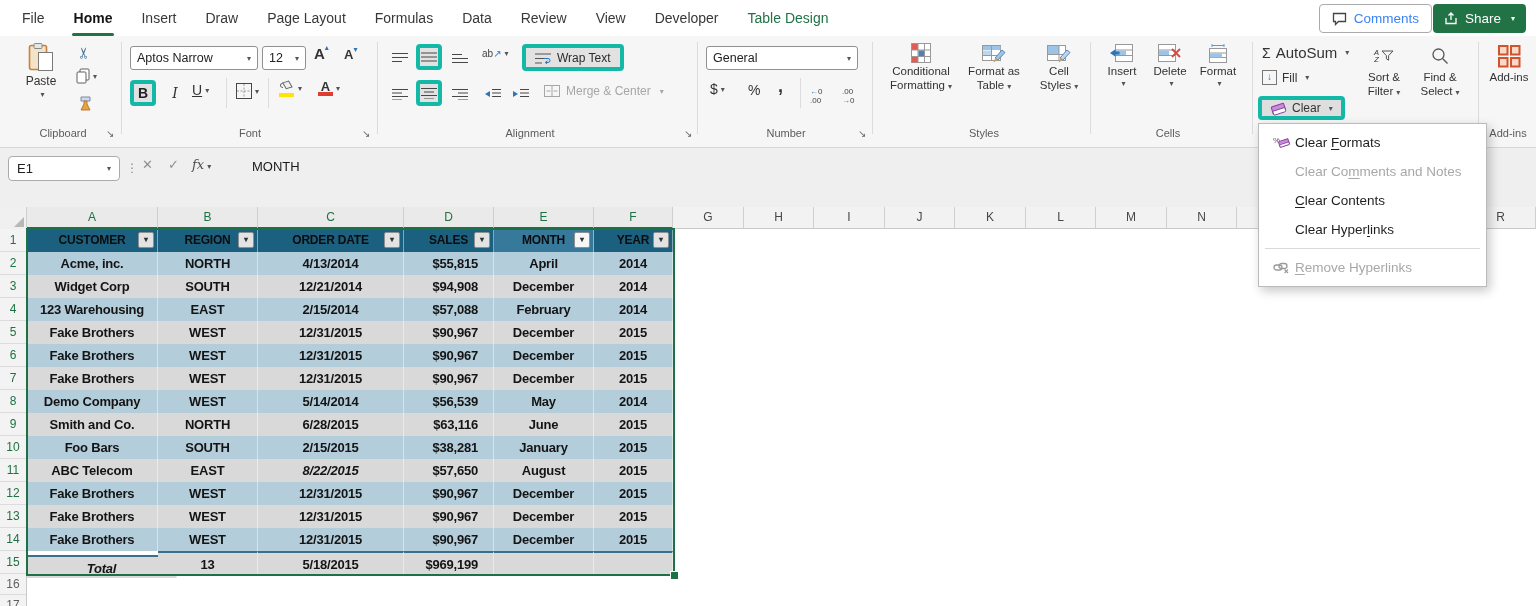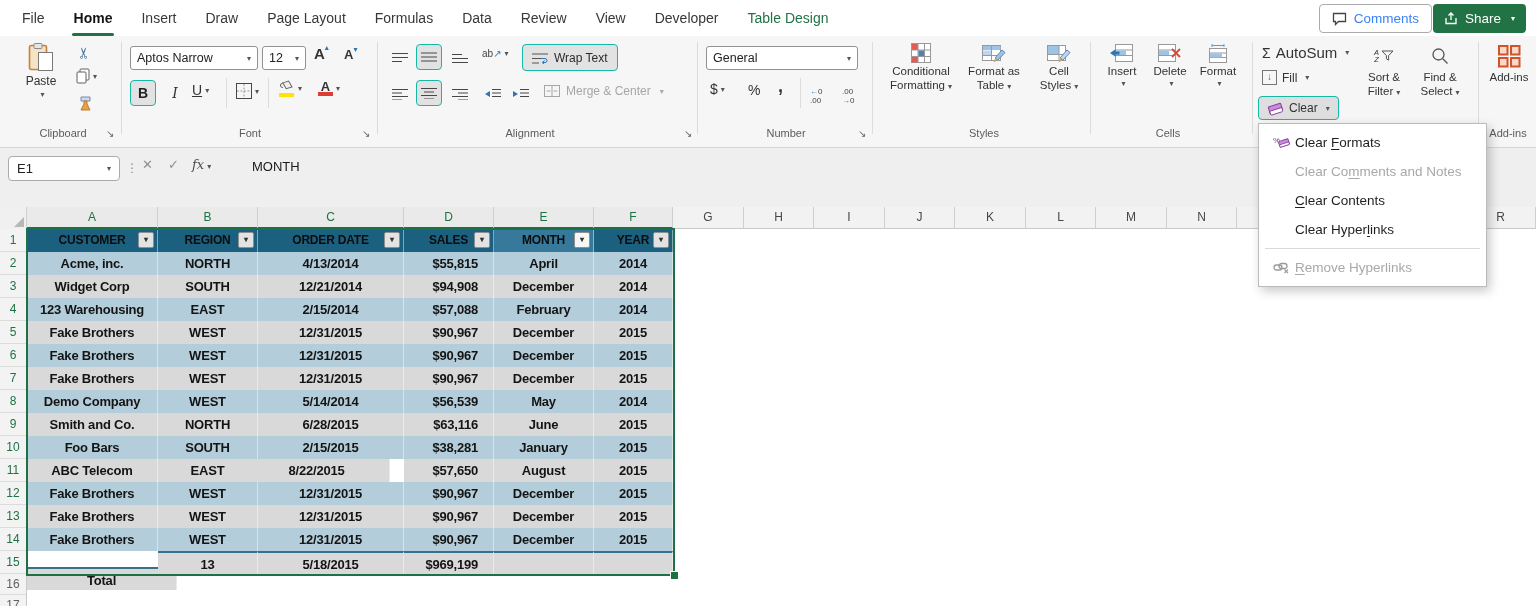--- a/index.html
+++ b/index.html
@@ -15,21 +15,21 @@
   .comments-btn{position:absolute;right:104px;top:4px;height:27px;border:1px solid #ABABAB;border-radius:4px;background:#fff;display:flex;align-items:center;gap:7px;padding:0 12px;font-size:13.5px;color:#3b82f6;}
   .share-btn{position:absolute;right:10px;top:4px;height:29px;background:var(--accent-green);border-radius:4px;display:flex;align-items:center;gap:7px;padding:0 11px;font-size:13.5px;color:#fff;margin-left:35px;}
   
   .ribbon{position:absolute;left:0;top:36px;width:100%;height:112px;background:#F6F6F6;border-bottom:1px solid #D6D6D6;box-sizing:border-box;}
   .vdiv{position:absolute;top:6px;height:92px;width:1px;background:#DCDCDC;}
   .grp-lbl{position:absolute;top:91px;font-size:11px;color:#5c5c5c;text-align:center;}
   .launcher{position:absolute;font-size:10px;color:#6a6a6a;}
   .chev{font-size:8px;color:#555;margin-left:3px;}
   .rbtn{display:flex;flex-direction:column;align-items:center;justify-content:flex-start;gap:2px;}
   .blabel{font-size:12px;color:#333;}
-  .boxed{background:#E2E2E2;border:1px solid #14b8a6;border-radius:4px;box-sizing:border-box;}
+  .boxed{background:#E2E2E2;border:4px solid #14b8a6;border-radius:4px;box-sizing:border-box;}
   .ic{display:inline-flex;align-items:center;justify-content:center;}
   .inbox{background:#fff;border:1px solid #919191;border-radius:3px;box-sizing:border-box;display:flex;align-items:center;font-size:12.5px;color:#222;padding:0 6px;justify-content:space-between;}
   .bigbtn{position:absolute;display:flex;flex-direction:column;align-items:center;gap:2px;font-size:11.5px;color:#333;text-align:center;}
   .az{display:inline-flex;flex-direction:column;font-size:7.5px;line-height:7px;color:#333;font-style:normal;margin-right:2px;}
   .fillbox{display:inline-block;width:13px;height:13px;border:1px solid #777;font-size:10px;line-height:12px;color:#2E75B6;text-align:center;}
   .bar{display:block;width:15px;height:3.5px;margin-top:0px;}
   .bar.red{background:#E03C32;}
   .bar.yellow{background:#FFE400;}
   .ic-a{font-size:13px;font-weight:600;color:#333;line-height:11px;}
   .sbtn{display:flex;align-items:center;}
@@ -630,21 +630,21 @@
         <div class="tcell bgray" style="left: 494px; width: 100px; top: 206px;">June</div>
         <div class="tcell bgray" style="left: 594px; width: 79px; top: 206px;">2015</div>
         <div class="tcell bblue" style="left: 27px; width: 131px; top: 229px;">Foo Bars</div>
         <div class="tcell bblue" style="left: 158px; width: 100px; top: 229px;">SOUTH</div>
         <div class="tcell bblue" style="left: 258px; width: 146px; top: 229px;">2/15/2015</div>
         <div class="tcell bblue right" style="left: 404px; width: 90px; top: 229px;">$38,281</div>
         <div class="tcell bblue" style="left: 494px; width: 100px; top: 229px;">January</div>
         <div class="tcell bblue" style="left: 594px; width: 79px; top: 229px;">2015</div>
         <div class="tcell bgray" style="left: 27px; width: 131px; top: 252px;">ABC Telecom</div>
         <div class="tcell bgray" style="left: 158px; width: 100px; top: 252px;">EAST</div>
-        <div class="tcell bgray" style="left: 244px; width: 146px; top: 252px;">8/22/2015</div>
+        <div class="tcell bgray" style="left: 258px; width: 146px; top: 252px; font-style: italic;">8/22/2015</div>
         <div class="tcell bgray right" style="left: 404px; width: 90px; top: 252px;">$57,650</div>
         <div class="tcell bgray" style="left: 494px; width: 100px; top: 252px;">August</div>
         <div class="tcell bgray" style="left: 594px; width: 79px; top: 252px;">2015</div>
         <div class="tcell bblue" style="left: 27px; width: 131px; top: 275px;">Fake Brothers</div>
         <div class="tcell bblue" style="left: 158px; width: 100px; top: 275px;">WEST</div>
         <div class="tcell bblue" style="left: 258px; width: 146px; top: 275px;">12/31/2015</div>
         <div class="tcell bblue right" style="left: 404px; width: 90px; top: 275px;">$90,967</div>
         <div class="tcell bblue" style="left: 494px; width: 100px; top: 275px;">December</div>
         <div class="tcell bblue" style="left: 594px; width: 79px; top: 275px;">2015</div>
         <div class="tcell bgray" style="left: 27px; width: 131px; top: 298px;">Fake Brothers</div>
@@ -652,21 +652,21 @@
         <div class="tcell bgray" style="left: 258px; width: 146px; top: 298px;">12/31/2015</div>
         <div class="tcell bgray right" style="left: 404px; width: 90px; top: 298px;">$90,967</div>
         <div class="tcell bgray" style="left: 494px; width: 100px; top: 298px;">December</div>
         <div class="tcell bgray" style="left: 594px; width: 79px; top: 298px;">2015</div>
         <div class="tcell bblue" style="left: 27px; width: 131px; top: 321px;">Fake Brothers</div>
         <div class="tcell bblue" style="left: 158px; width: 100px; top: 321px;">WEST</div>
         <div class="tcell bblue" style="left: 258px; width: 146px; top: 321px;">12/31/2015</div>
         <div class="tcell bblue right" style="left: 404px; width: 90px; top: 321px;">$90,967</div>
         <div class="tcell bblue" style="left: 494px; width: 100px; top: 321px;">December</div>
         <div class="tcell bblue" style="left: 594px; width: 79px; top: 321px;">2015</div>
-        <div class="tcell total" style="left: 27px; width: 150px; top: 360px;">Total</div>
+        <div class="tcell total" style="left: 27px; width: 150px; top: 348px; font-style: italic;">Total</div>
         <div class="tcell total" style="left: 158px; width: 100px; top: 344px;">13</div>
         <div class="tcell total" style="left: 258px; width: 146px; top: 344px;">5/18/2015</div>
         <div class="tcell total right" style="left: 404px; width: 90px; top: 344px;">$969,199</div>
         <div class="tcell total" style="left: 494px; width: 100px; top: 344px;"></div>
         <div class="tcell total" style="left: 594px; width: 79px; top: 344px;"></div>
       </div>
     <div class="sel-border"></div>
     <div class="fill-handle"></div>
   </div>
 

